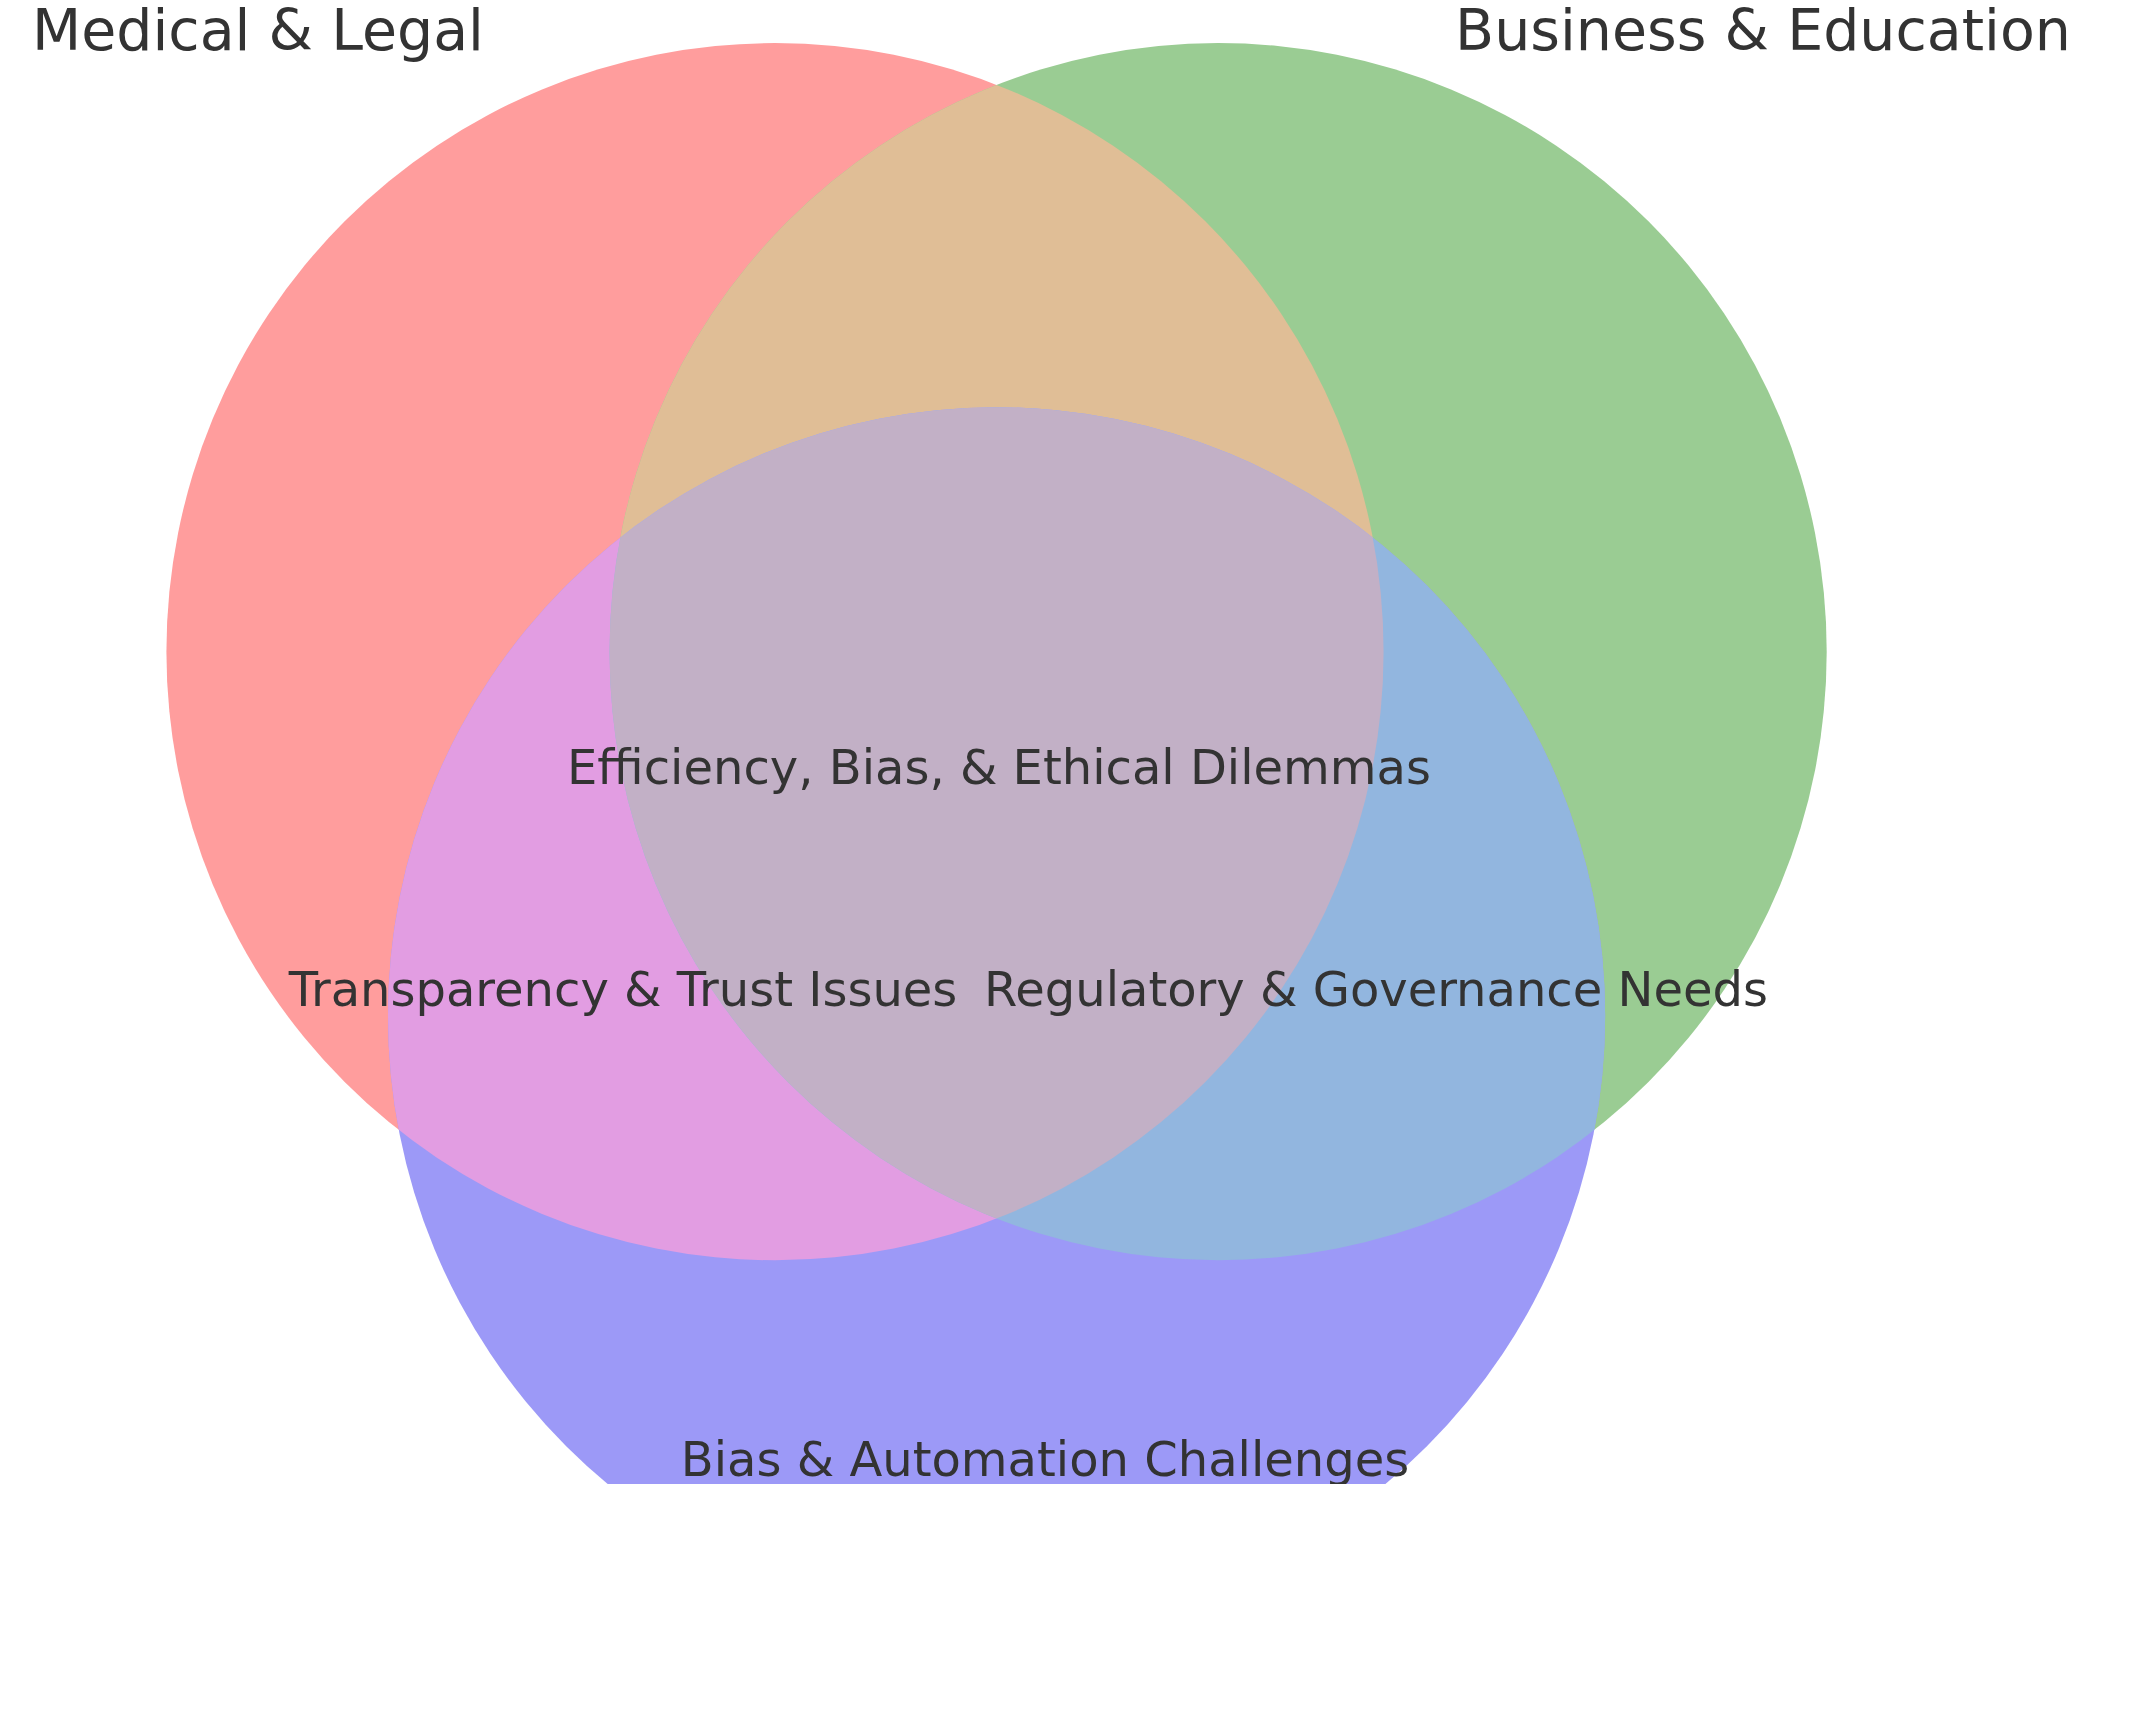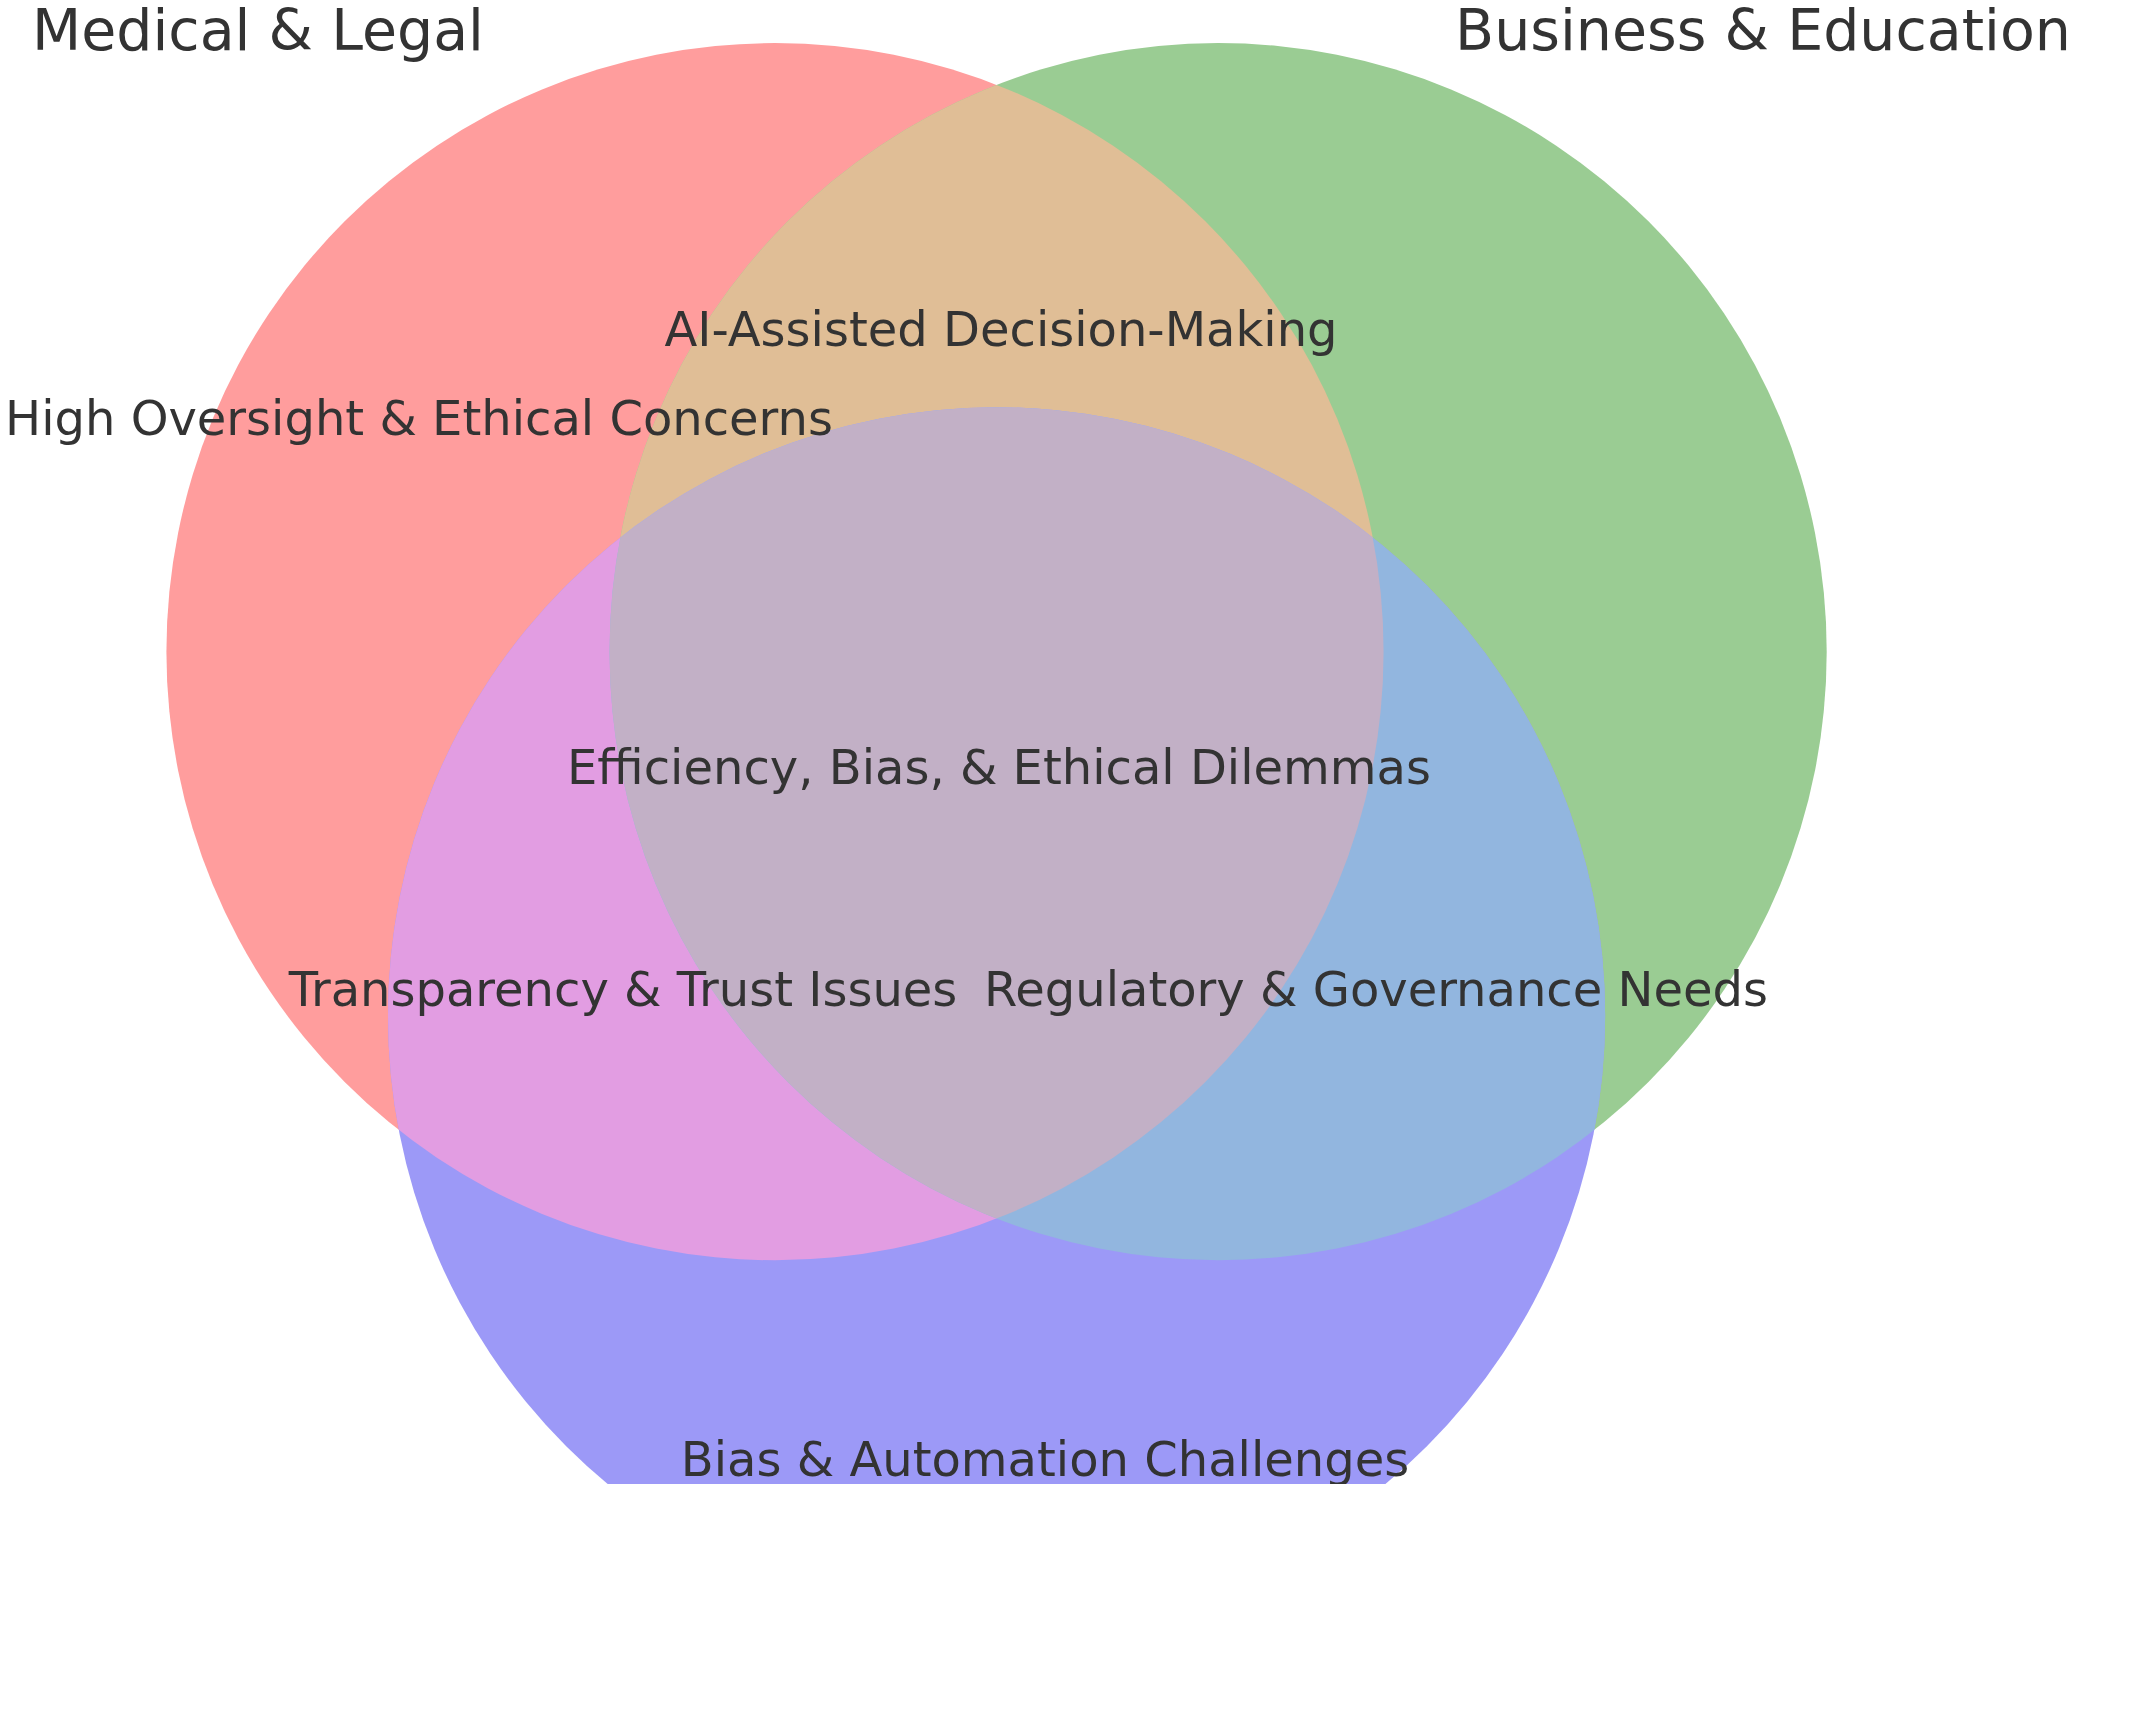--- a/index.html
+++ b/index.html
@@ -65,21 +65,19 @@
     <g clip-path="url(#clipMedical)">
       <g clip-path="url(#clipBusiness)">
         <circle cx="1048" cy="1068" r="640" fill="#C2B0C6"></circle>
       </g>
     </g>
   </svg>
 
   <div class="label set-label" style="left:258px; top:30px;">Medical &amp; Legal</div>
   <div class="label set-label" style="left:1763px; top:30px;">Business &amp; Education</div>
 
-  <div class="label region-label" style="left:1001px; top:329px;">AI-Assisted Decision-Making</div>
-  <div class="label region-label" style="left:419px; top:418px;">High Oversight &amp; Ethical Concerns</div>
   <div class="label region-label" style="left:999px; top:767px;">Efficiency, Bias, &amp; Ethical Dilemmas</div>
   <div class="label region-label" style="left:1376px; top:989px;">Regulatory &amp; Governance Needs</div>
   <div class="label region-label" style="left:623px; top:989px;">Transparency &amp; Trust Issues</div>
   <div class="label region-label" style="left:1045px; top:1459px;">Bias &amp; Automation Challenges</div>
 
 </div>
 
 
 </body></html>

